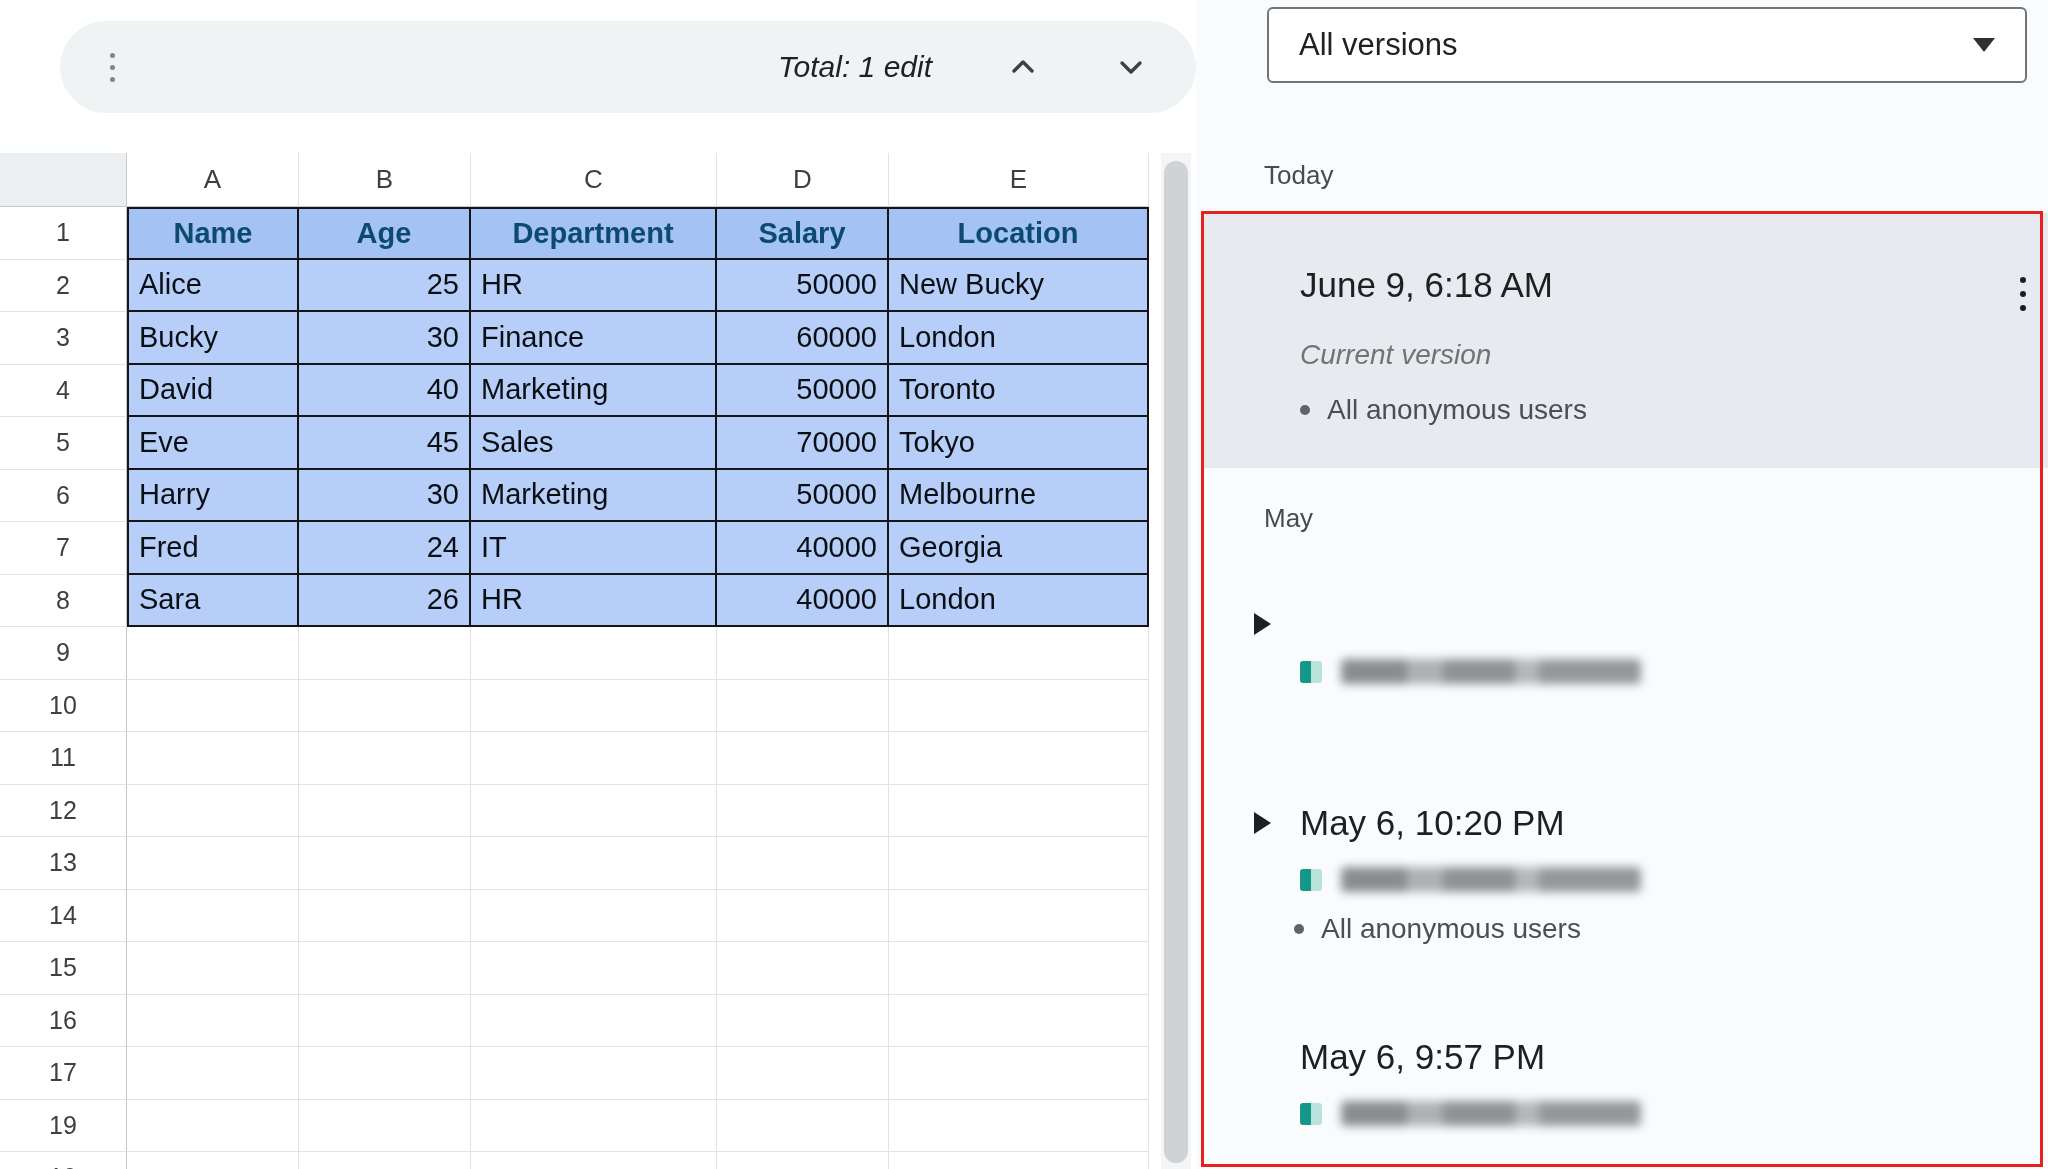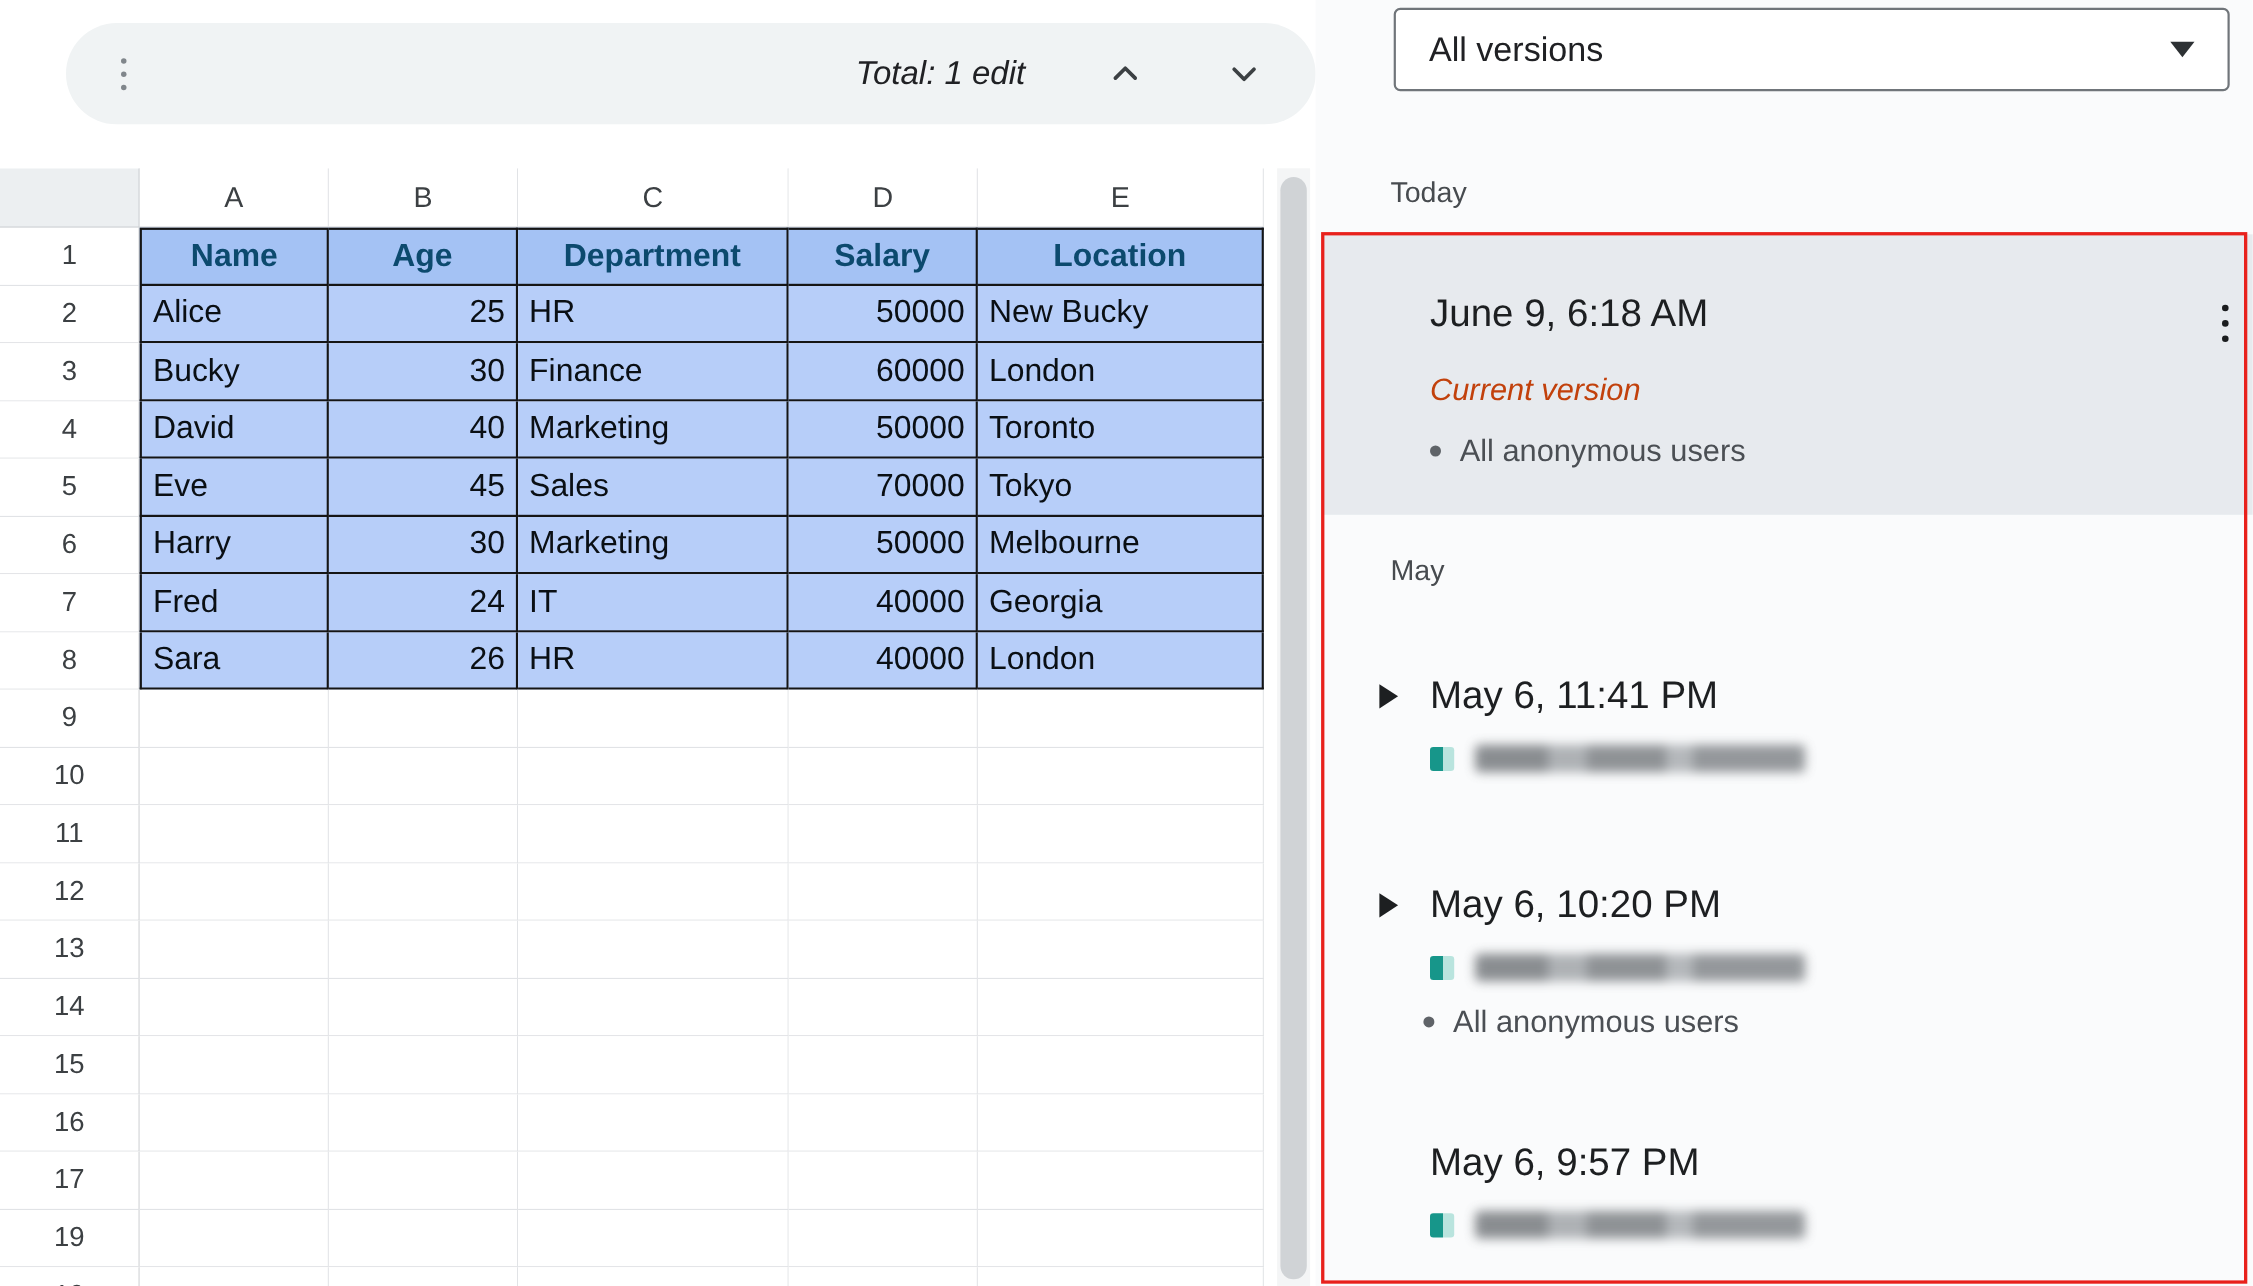--- a/index.html
+++ b/index.html
@@ -55,21 +55,21 @@
     display:flex;align-items:center;padding:0 30px;font-size:31px;color:#202124;cursor:pointer;
   }
   .caret{margin-left:auto;width:0;height:0;border-left:11px solid transparent;
     border-right:11px solid transparent;border-top:14px solid #2d3134;}
   .section-label{position:absolute;left:68px;font-size:26px;color:#474b4f;}
   .sec-today{top:160px;}
   .sec-may{top:503px;}
 
   .selected-entry{position:absolute;left:6px;top:213px;right:0;height:255px;background:#e7eaee;cursor:pointer;}
   .selected-entry .v-title{position:absolute;left:98px;top:52px;font-size:35px;color:#1d1f21;}
-  .selected-entry .v-sub{position:absolute;left:98px;top:126px;font-size:28px;font-style:italic;color:#c2410c;}
+  .selected-entry .v-sub{position:absolute;left:98px;top:126px;font-size:28px;font-style:italic;color:#737373;}
   .selected-entry .user-row{position:absolute;left:98px;top:181px;}
   .kebab{position:absolute;right:16px;top:58px;display:flex;flex-direction:column;gap:8px;padding:6px;cursor:pointer;}
   .kebab i{width:6px;height:6px;border-radius:50%;background:#1b1d1f;display:block;}
 
   .user-row{display:flex;align-items:center;gap:17px;font-size:28px;color:#4b4f54;}
   .user-dot{width:10px;height:10px;border-radius:50%;background:#5f6368;flex:none;}
 
   .entry{position:absolute;left:0;width:846px;cursor:pointer;}
   .e1{top:613px;}
   .e2{top:803px;}
@@ -260,21 +260,20 @@
         <i></i>
         <i></i>
       </span>
   </div>
 
   <div class="section-label sec-may">May</div>
 
   <div class="entry e1">
     <div class="title-row">
       <span class="tri"></span>
-      <span class="v-title">May 6, 11:41 PM</span>
     </div>
     <div class="author-row">
       <span class="teal-sq"></span>
       <span class="redacted"></span>
     </div>
   </div>
 
   <div class="entry e2">
     <div class="title-row">
       <span class="tri"></span>

